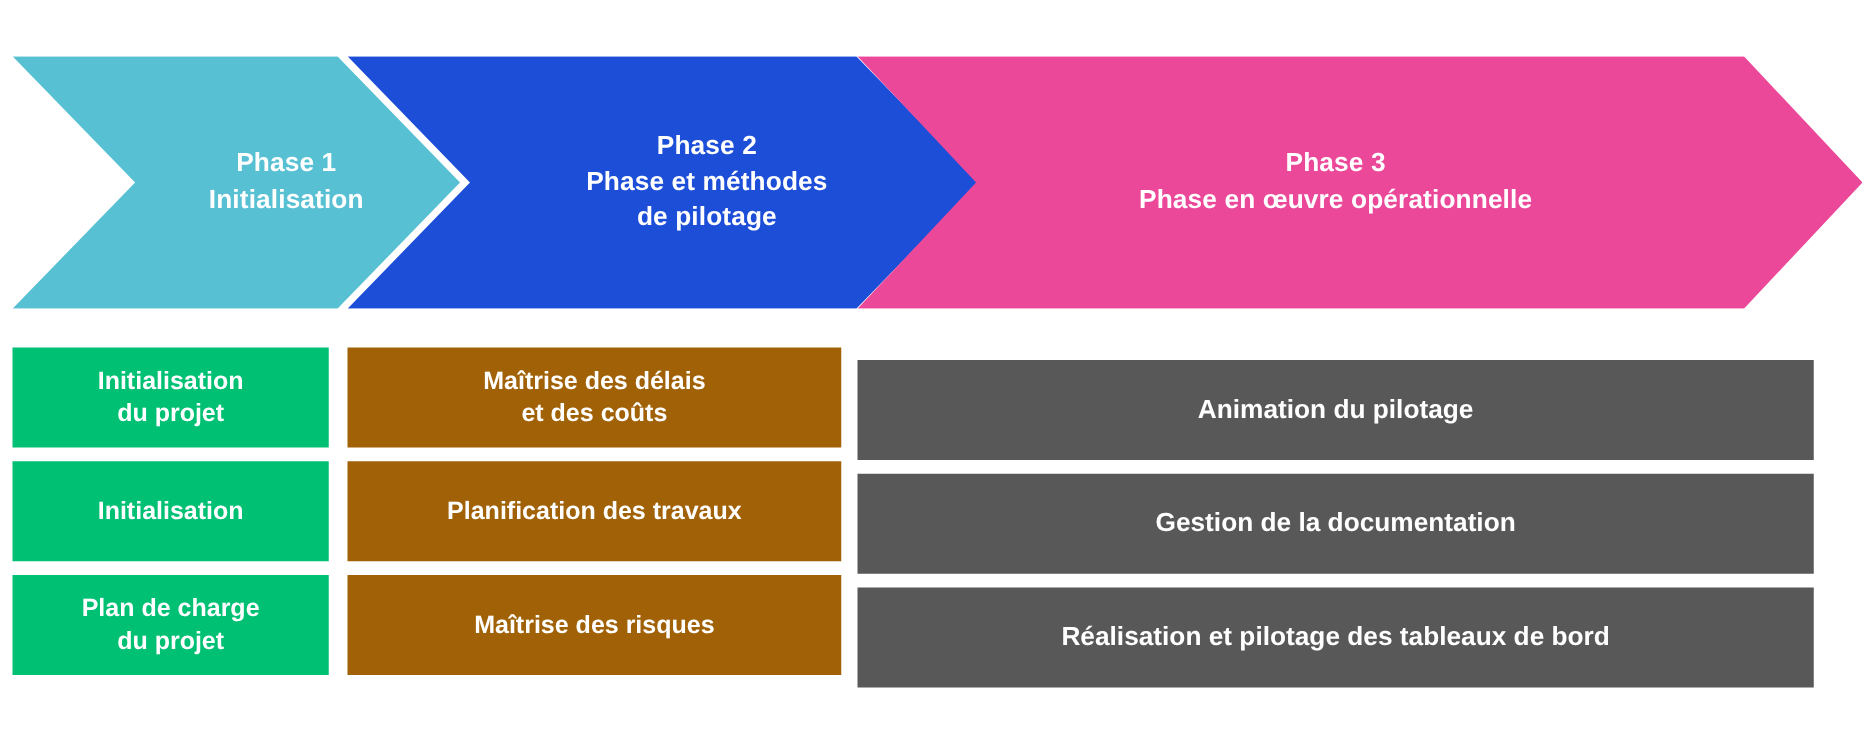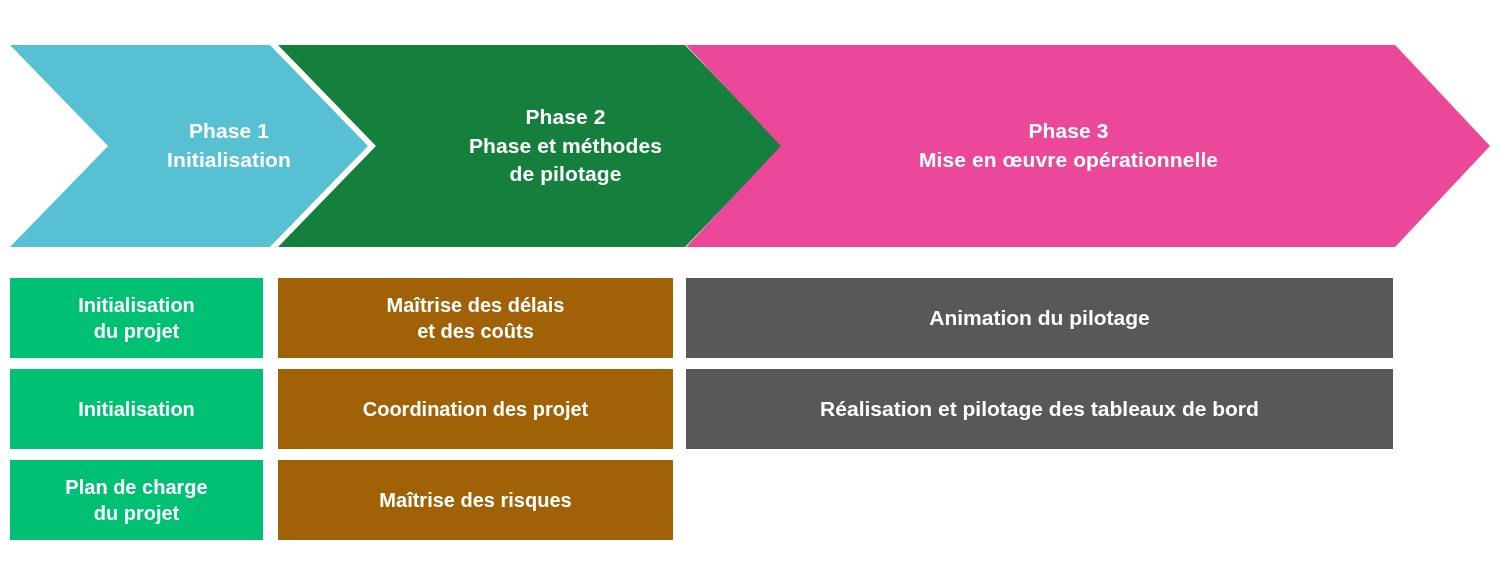--- a/index.html
+++ b/index.html
@@ -57,21 +57,21 @@
     left: 10px;
     width: 358px;
     background: #57c1d3;
     -webkit-clip-path: polygon(0 0, 72.6% 0, 100% 50%, 72.6% 100%, 0 100%, 27.4% 50%);
     clip-path: polygon(0 0, 72.6% 0, 100% 50%, 72.6% 100%, 0 100%, 27.4% 50%);
     padding-left: 80px;
   }
   #chevron-2 {
     left: 278px;
     width: 505px;
-    background: #15803d;
+    background: #1d4ed8;
     -webkit-clip-path: polygon(0 0, 80.6% 0, 100% 50%, 80.6% 100%, 0 100%, 19.4% 50%);
     clip-path: polygon(0 0, 80.6% 0, 100% 50%, 80.6% 100%, 0 100%, 19.4% 50%);
     padding-left: 70px;
   }
   #chevron-3 {
     left: 686px;
     width: 804px;
     background: #ec4899;
     -webkit-clip-path: polygon(0 0, 88.2% 0, 100% 50%, 88.2% 100%, 0 100%, 11.8% 50%);
     clip-path: polygon(0 0, 88.2% 0, 100% 50%, 88.2% 100%, 0 100%, 11.8% 50%);
@@ -87,21 +87,21 @@
     width: 1500px;
     height: 262px;
   }
   .task-col {
     position: absolute;
     top: 0;
     width: auto;
   }
   #task-col-1 { left: 10px;  width: 253px; }
   #task-col-2 { left: 278px; width: 395px; }
-  #task-col-3 { left: 686px; width: 707px; }
+  #task-col-3 { left: 686px; width: 765px; margin-top: 10px; }
 
   .task-box {
     height: 80px;
     margin-bottom: 11px;
     display: flex;
     align-items: center;
     justify-content: center;
     text-align: center;
     color: #ffffff;
     font-weight: bold;
@@ -130,43 +130,44 @@
 
     <div class="chevron" id="chevron-2">
       <div class="chev-label">
         <span class="chev-phase">Phase 2</span><span class="chev-phase">Phase et méthodes
 de pilotage</span>
       </div>
     </div>
 
     <div class="chevron" id="chevron-3">
       <div class="chev-label">
-        <span class="chev-phase">Phase 3</span><span class="chev-phase">Mise en œuvre opérationnelle</span>
+        <span class="chev-phase">Phase 3</span><span class="chev-phase">Phase en œuvre opérationnelle</span>
       </div>
     </div>
 
   </div>
 
   <div class="task-grid">
 
     <div class="task-col" id="task-col-1">
       <div class="task-box">Initialisation
 du projet</div>
       <div class="task-box">Initialisation</div>
       <div class="task-box">Plan de charge
 du projet</div>
     </div>
 
     <div class="task-col" id="task-col-2">
       <div class="task-box">Maîtrise des délais
 et des coûts</div>
-      <div class="task-box">Coordination des projet</div>
+      <div class="task-box">Planification des travaux</div>
       <div class="task-box">Maîtrise des risques</div>
     </div>
 
     <div class="task-col" id="task-col-3">
       <div class="task-box">Animation du pilotage</div>
+      <div class="task-box">Gestion de la documentation</div>
       <div class="task-box">Réalisation et pilotage des tableaux de bord</div>
     </div>
 
   </div>
 
 </div>
 
 </body></html>

